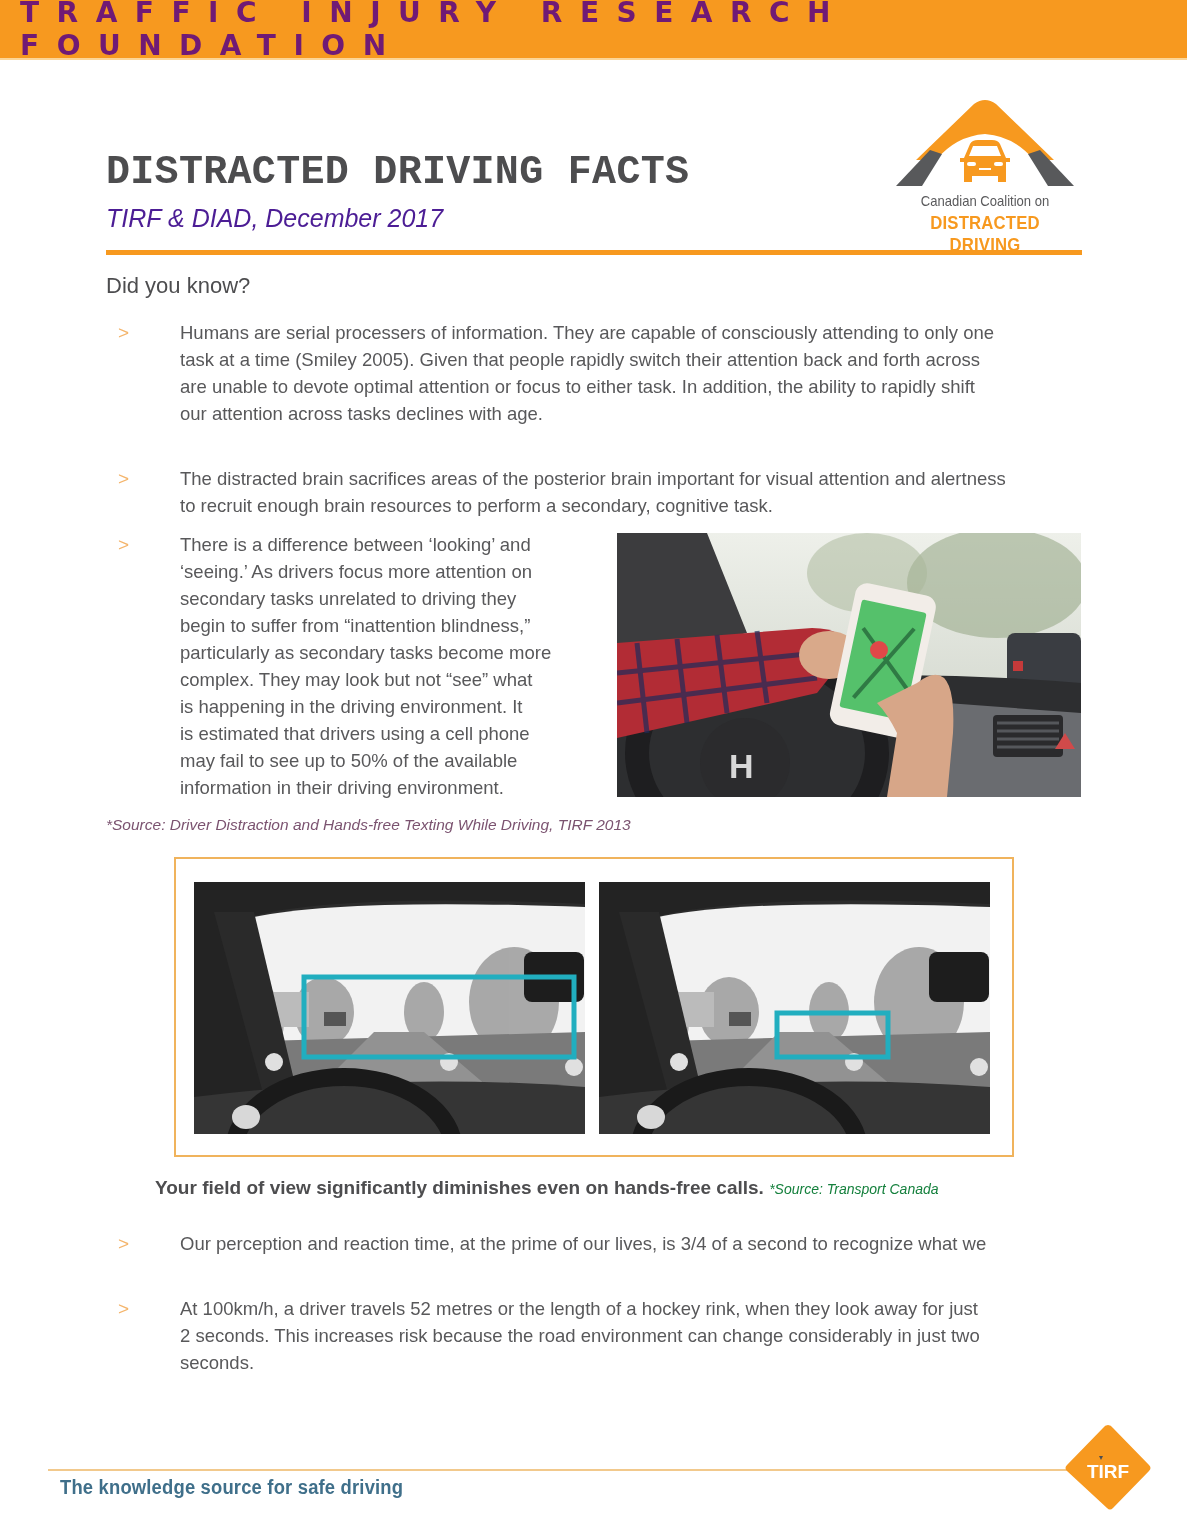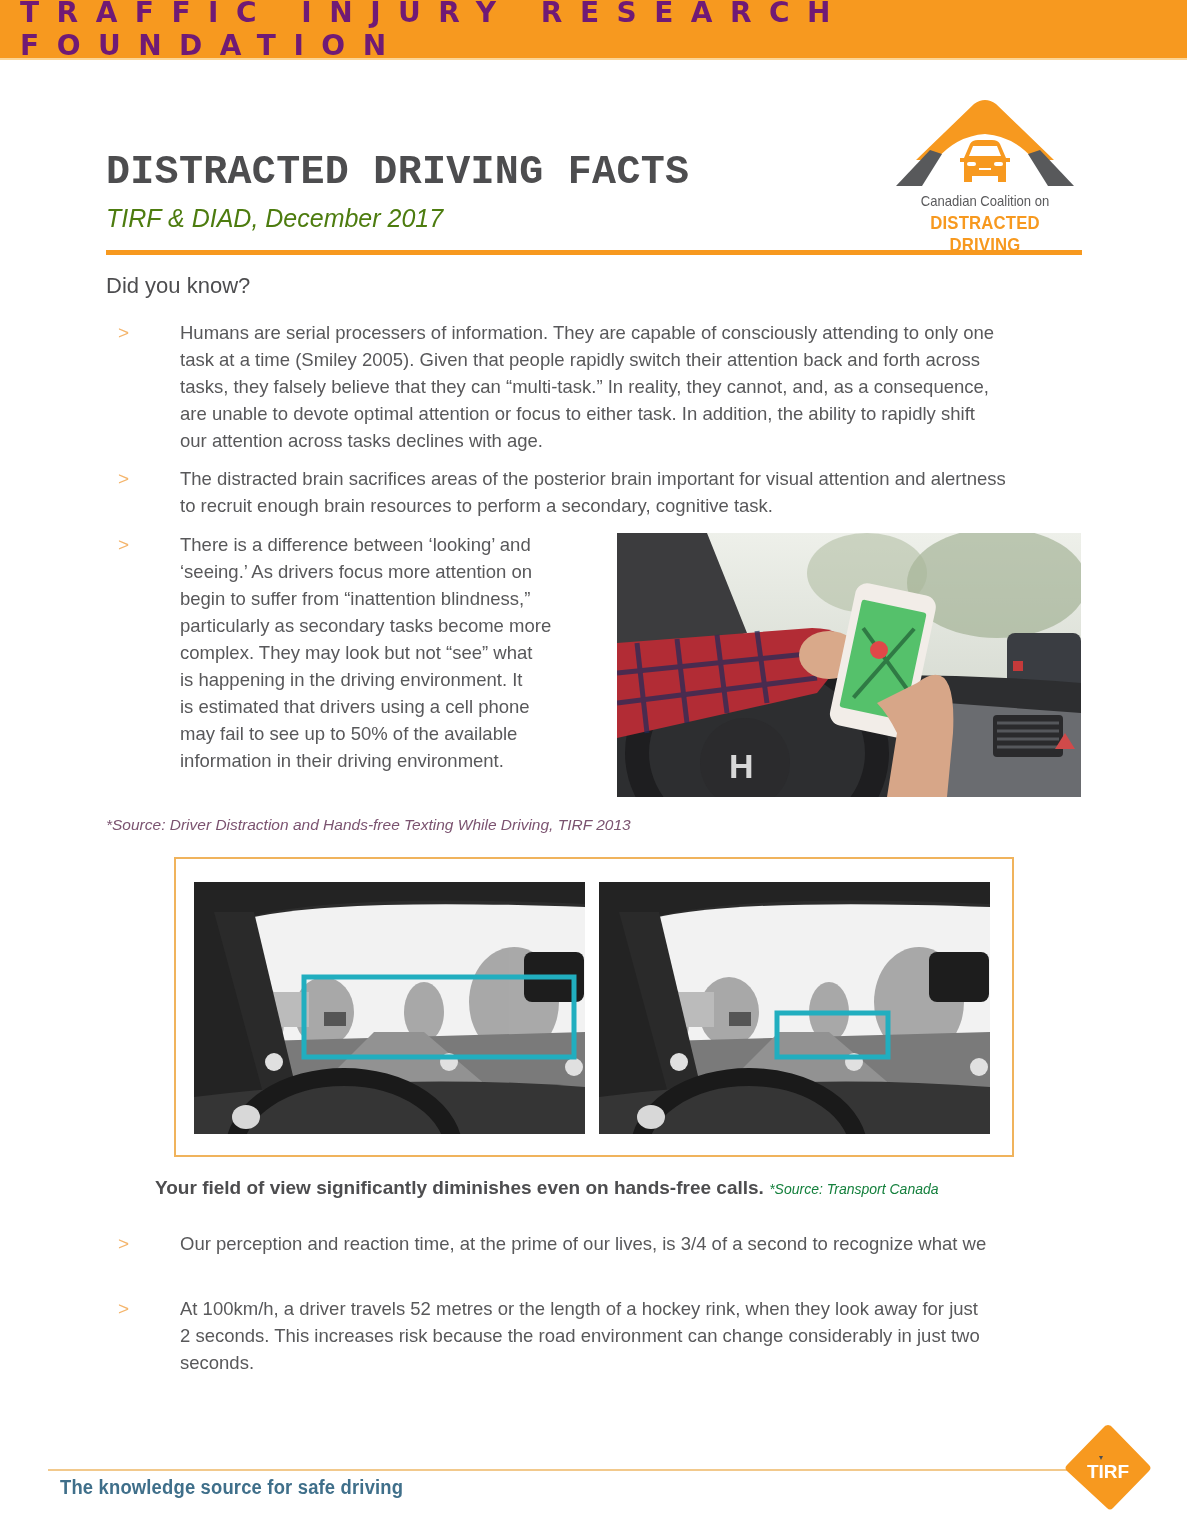--- a/index.html
+++ b/index.html
@@ -16,21 +16,21 @@
       font-family: "DejaVu Sans", sans-serif; padding-left: 20px;
     }
 
     .title {
       position: absolute; left: 106px; top: 150px;
       font-size: 40px; font-weight: 700; color: #4d4d4f;
       font-family: Liberation Mono, monospace; letter-spacing: 0.3px;
     }
     .subtitle {
       position: absolute; left: 106px; top: 204px;
-      font-size: 25px; font-style: italic; color: #4d7c0f;
+      font-size: 25px; font-style: italic; color: #4c1d95;
       font-family: "Liberation Sans", sans-serif;
     }
 
     .logo { position: absolute; left: 880px; top: 98px; width: 210px; height: 140px; }
     .logo svg { position: absolute; left: 14px; top: 0; }
     .logo-line1 {
       position: absolute; left: 0; width: 210px; top: 95px; text-align: center;
       font-size: 14.5px; color: #5a5a5c; font-family: "Liberation Sans", sans-serif;
       transform: scaleX(0.9);
     }
@@ -128,39 +128,39 @@
 
 <div class="orange-rule"></div>
 
 <div class="section-heading">Did you know?</div>
 
 <div class="bullet" style="top:319px; width:960px; height:135px;">
   <span class="chev">&gt;</span>
   <div class="txt" style="width:930px;">
     <div>Humans are serial processers of information. They are capable of consciously attending to only one</div>
     <div>task at a time (Smiley 2005). Given that people rapidly switch their attention back and forth across</div>
-    <div>tasks, they falsely believe that they can “multi-task.” In reality, they cannot, and, as a consequence,</div>
     <div>are unable to devote optimal attention or focus to either task. In addition, the ability to rapidly shift</div>
     <div>our attention across tasks declines with age.</div>
   </div>
 </div>
 
 <div class="bullet" style="top:465px; width:960px; height:54px;">
   <span class="chev">&gt;</span>
   <div class="txt" style="width:930px;">
     <div>The distracted brain sacrifices areas of the posterior brain important for visual attention and alertness</div>
     <div>to recruit enough brain resources to perform a secondary, cognitive task.</div>
   </div>
 </div>
 
 <div class="bullet" style="top:531px; width:480px; height:270px;">
   <span class="chev">&gt;</span>
   <div class="txt" style="width:440px;">
     <div>There is a difference between ‘looking’ and</div>
     <div>‘seeing.’ As drivers focus more attention on</div>
+    <div>secondary tasks unrelated to driving they</div>
     <div>begin to suffer from “inattention blindness,”</div>
     <div>particularly as secondary tasks become more</div>
     <div>complex. They may look but not “see” what</div>
     <div>is happening in the driving environment. It</div>
     <div>is estimated that drivers using a cell phone</div>
     <div>may fail to see up to 50% of the available</div>
     <div>information in their driving environment.</div>
   </div>
 </div>
 

